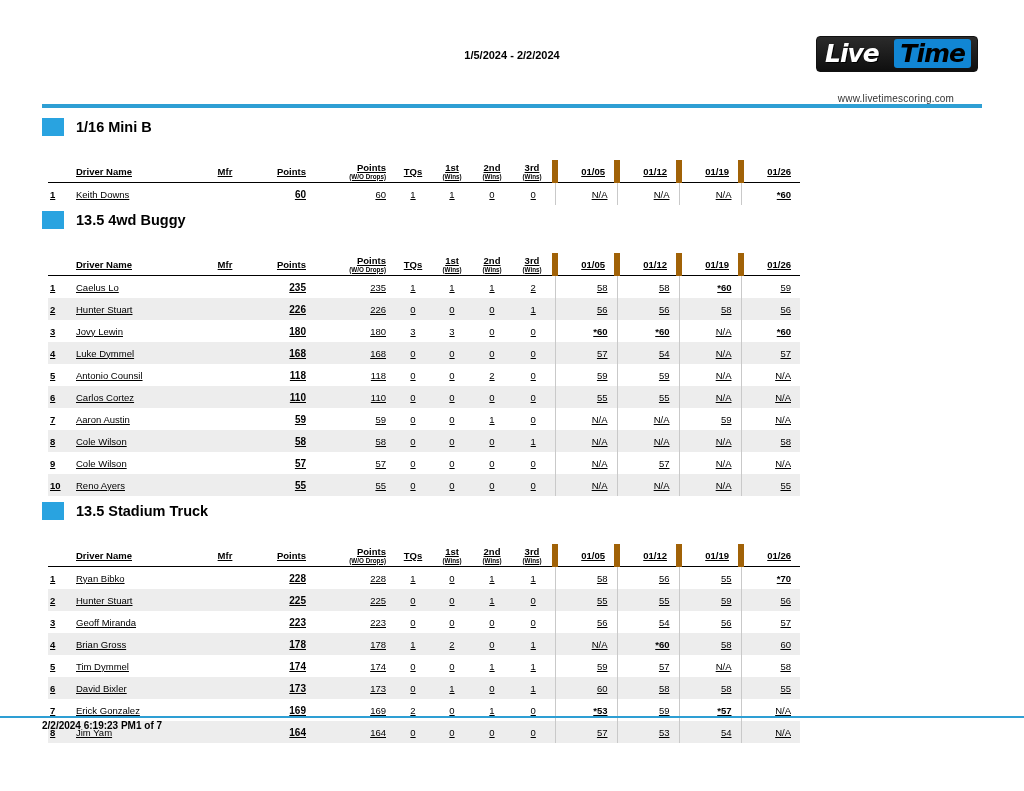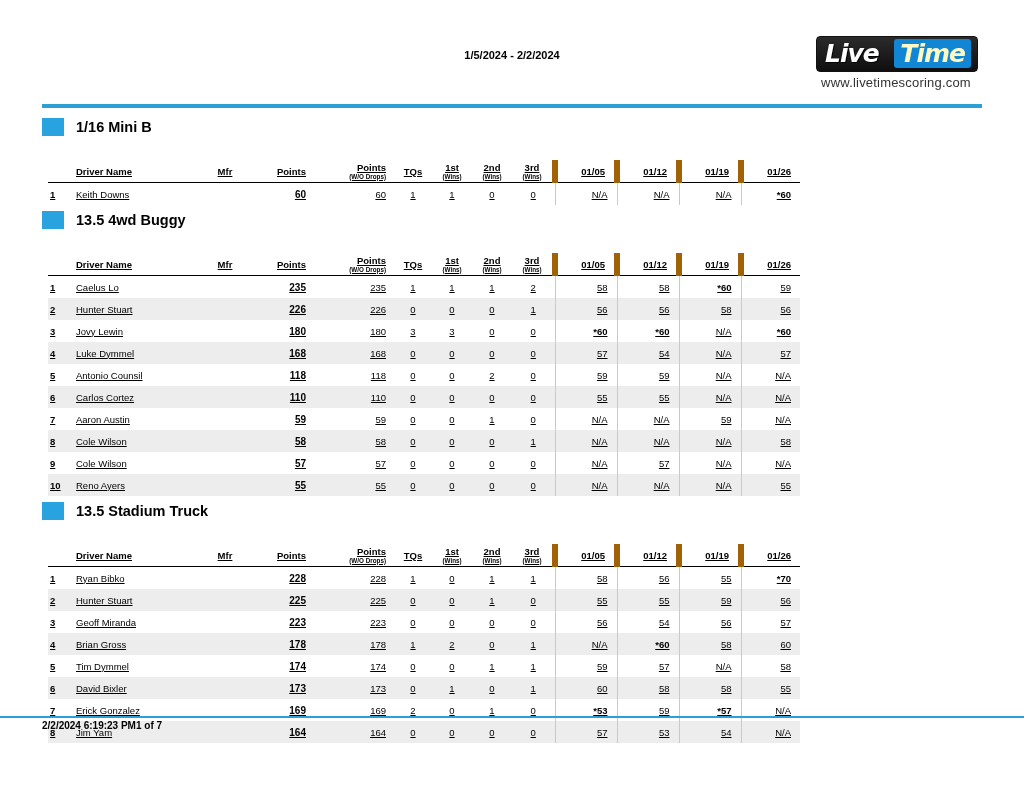--- a/index.html
+++ b/index.html
@@ -74,32 +74,32 @@
     letter-spacing: -1px;
     text-shadow: 1px 1px 0 #000;
   }
   .logo-time {
     position: absolute;
     right: 6px; top: 2px;
     font-family: "DejaVu Sans", sans-serif;
     font-style: italic;
     font-weight: bold;
     font-size: 25px;
-    color: #fef9c3;
+    color: #000000;
     letter-spacing: -1px;
     background: #1186d4;
     padding: 0 6px;
     border-radius: 3px;
     line-height: 29px;
     height: 29px;
   }
   .logo-url {
-    font-size: 13px;
+    font-size: 10px;
     color: #333;
-    margin-top: 3px;
+    margin-top: 21px;
     letter-spacing: .2px;
   }
   
   .blue-rule {
     position: absolute;
     left: 42px;
     right: 42px;
     top: 104px;
     height: 4px;
     background: #2e9fd4;

